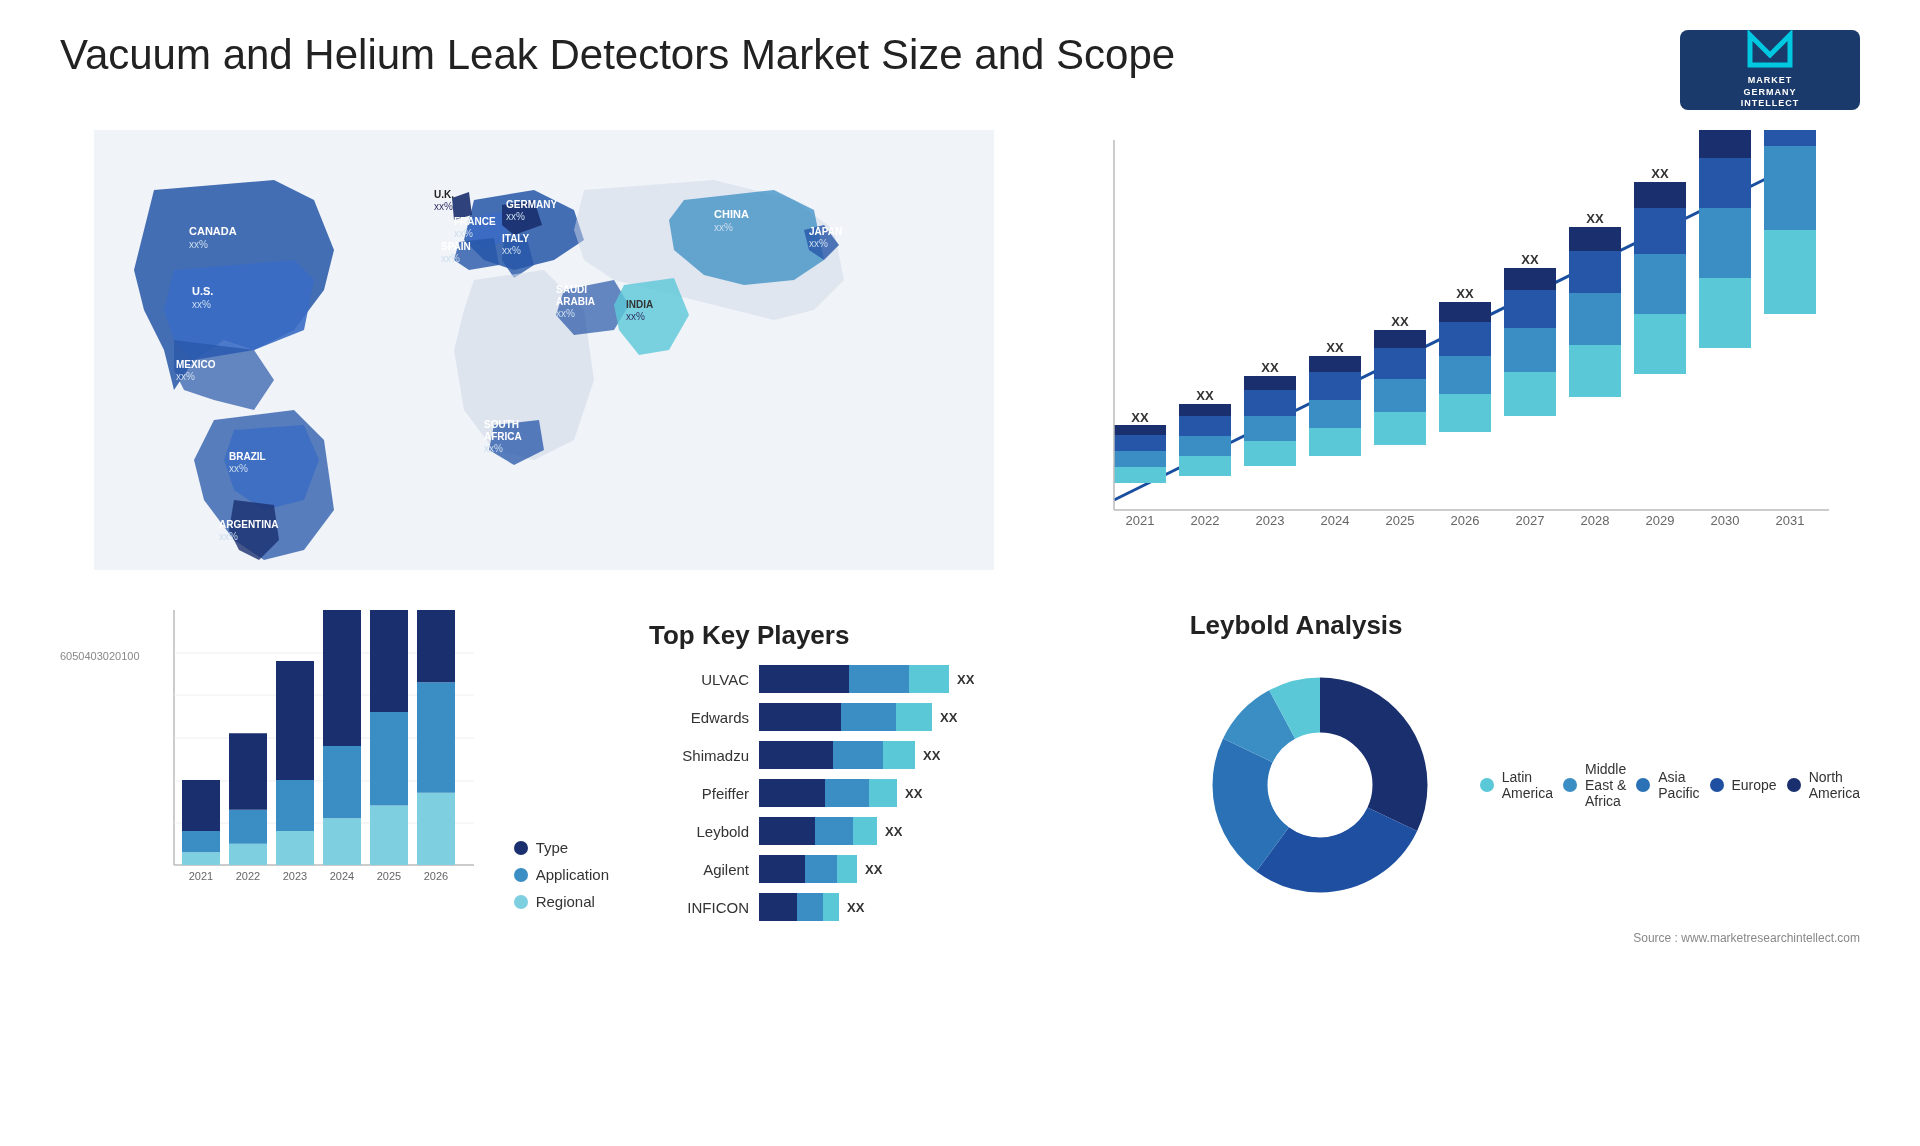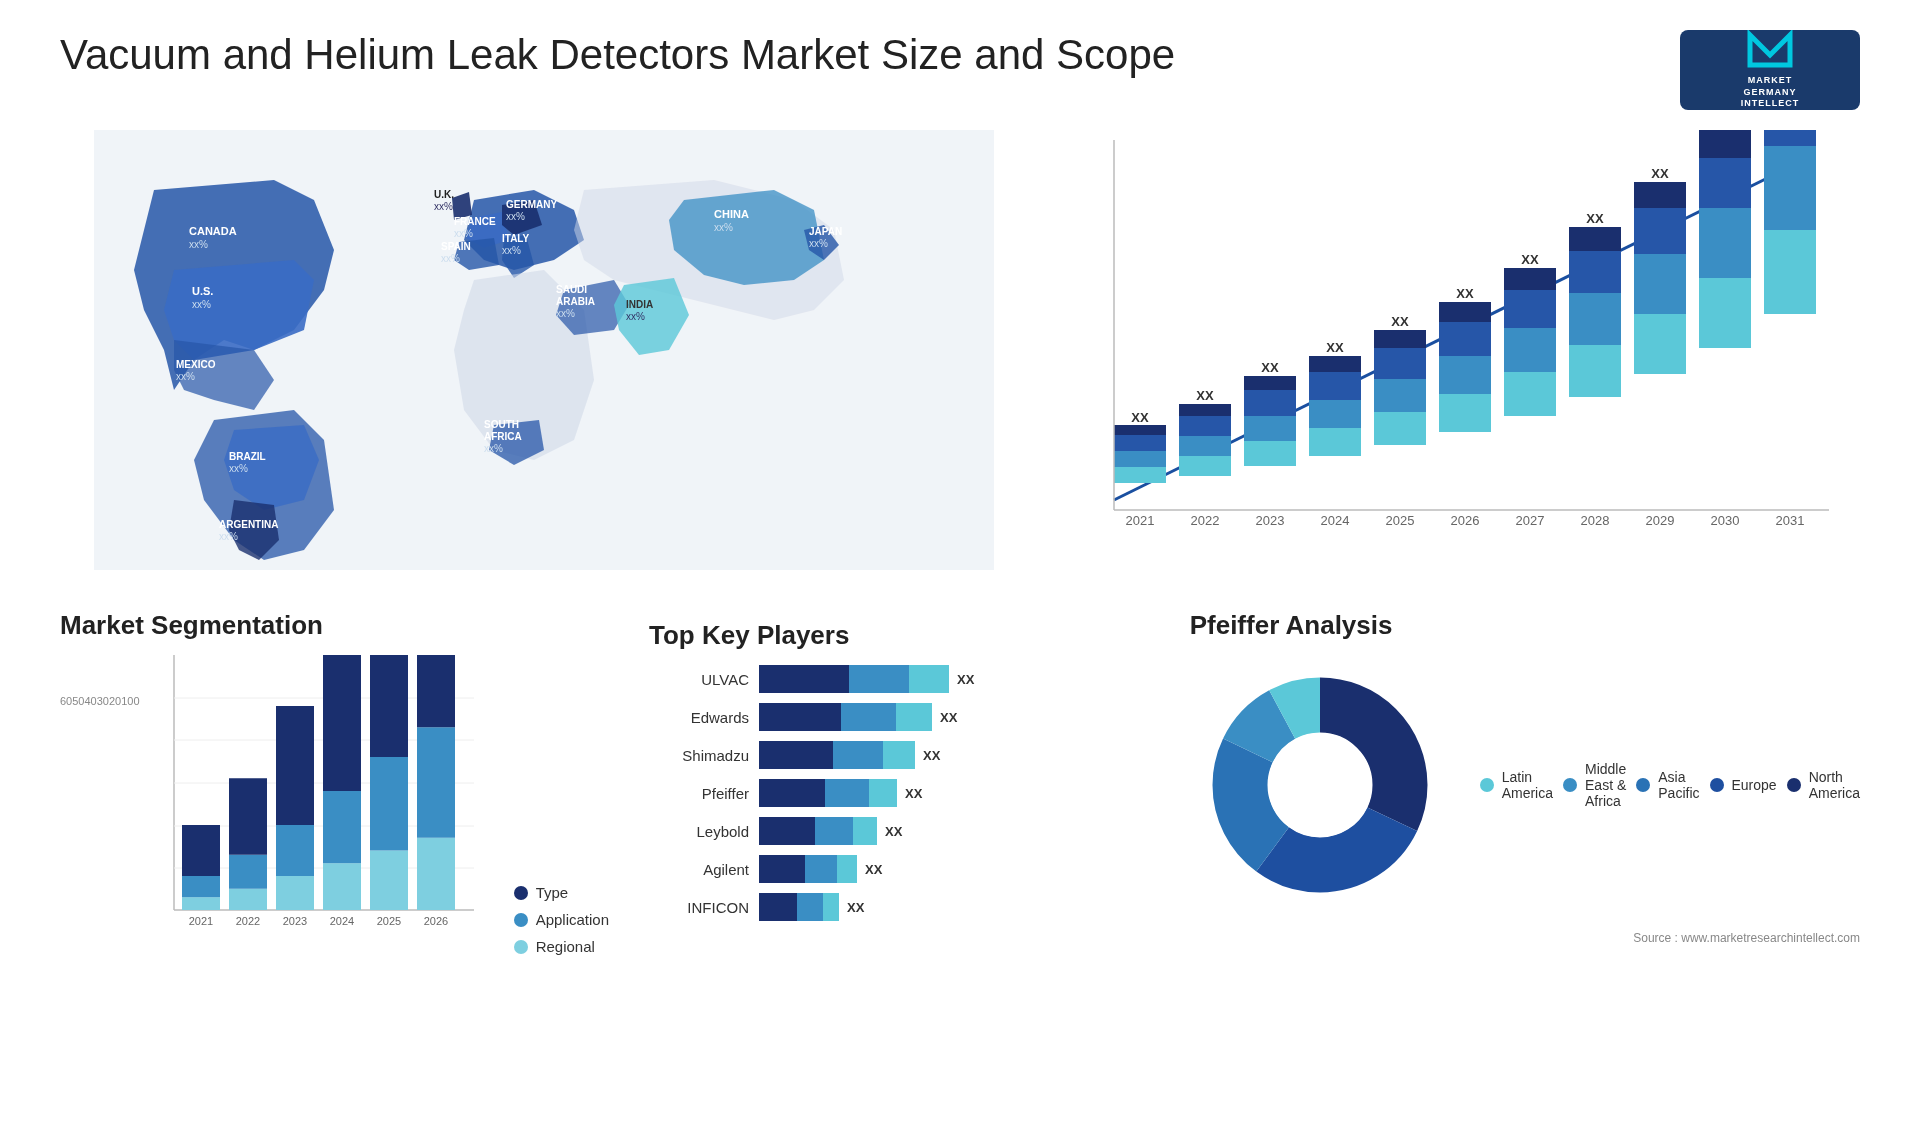--- a/index.html
+++ b/index.html
@@ -445,21 +445,20 @@
 
           <line x1="30" y1="10" x2="30" y2="380" stroke="#bbb" stroke-width="1.5"></line>
         </svg>
       </div>
     </div>
   </div>
 
   <div class="bottom-section">
 
     <div class="segmentation-section">
-      <div class="section-title">Market Segmentation</div>
       <div class="seg-chart-wrapper">
         <div style="display:flex; align-items:stretch;">
           <div class="seg-y-labels">
             <span>60</span>
             <span>50</span>
             <span>40</span>
             <span>30</span>
             <span>20</span>
             <span>10</span>
             <span>0</span>
@@ -623,21 +622,21 @@
               <div class="player-bar-seg" style="width:26px; background:#3a8ec4;"></div>
               <div class="player-bar-seg" style="width:16px; background:#5bc8d8;"></div>
             </div>
             <span class="player-xx">XX</span>
           </div>
         </div>
       </div>
     </div>
 
     <div class="regional-section">
-      <div class="section-title">Pfeiffer Analysis</div>
+      <div class="section-title">Leybold Analysis</div>
       <div class="donut-wrapper">
         <svg width="260" height="260" viewBox="0 0 260 260" class="donut-svg">
 
           <circle cx="130" cy="130" r="80" fill="none" stroke="#1a2f6e" stroke-width="55" stroke-dasharray="160.85 341.80" stroke-dashoffset="0" transform="rotate(-90, 130, 130)"></circle>
 
           <circle cx="130" cy="130" r="80" fill="none" stroke="#1e4fa0" stroke-width="55" stroke-dasharray="140.74 361.91" stroke-dashoffset="-160.85" transform="rotate(-90, 130, 130)"></circle>
 
           <circle cx="130" cy="130" r="80" fill="none" stroke="#2a72b5" stroke-width="55" stroke-dasharray="110.58 392.07" stroke-dashoffset="-301.59" transform="rotate(-90, 130, 130)"></circle>
 
           <circle cx="130" cy="130" r="80" fill="none" stroke="#3a8ec4" stroke-width="55" stroke-dasharray="50.27 452.38" stroke-dashoffset="-412.17" transform="rotate(-90, 130, 130)"></circle>

